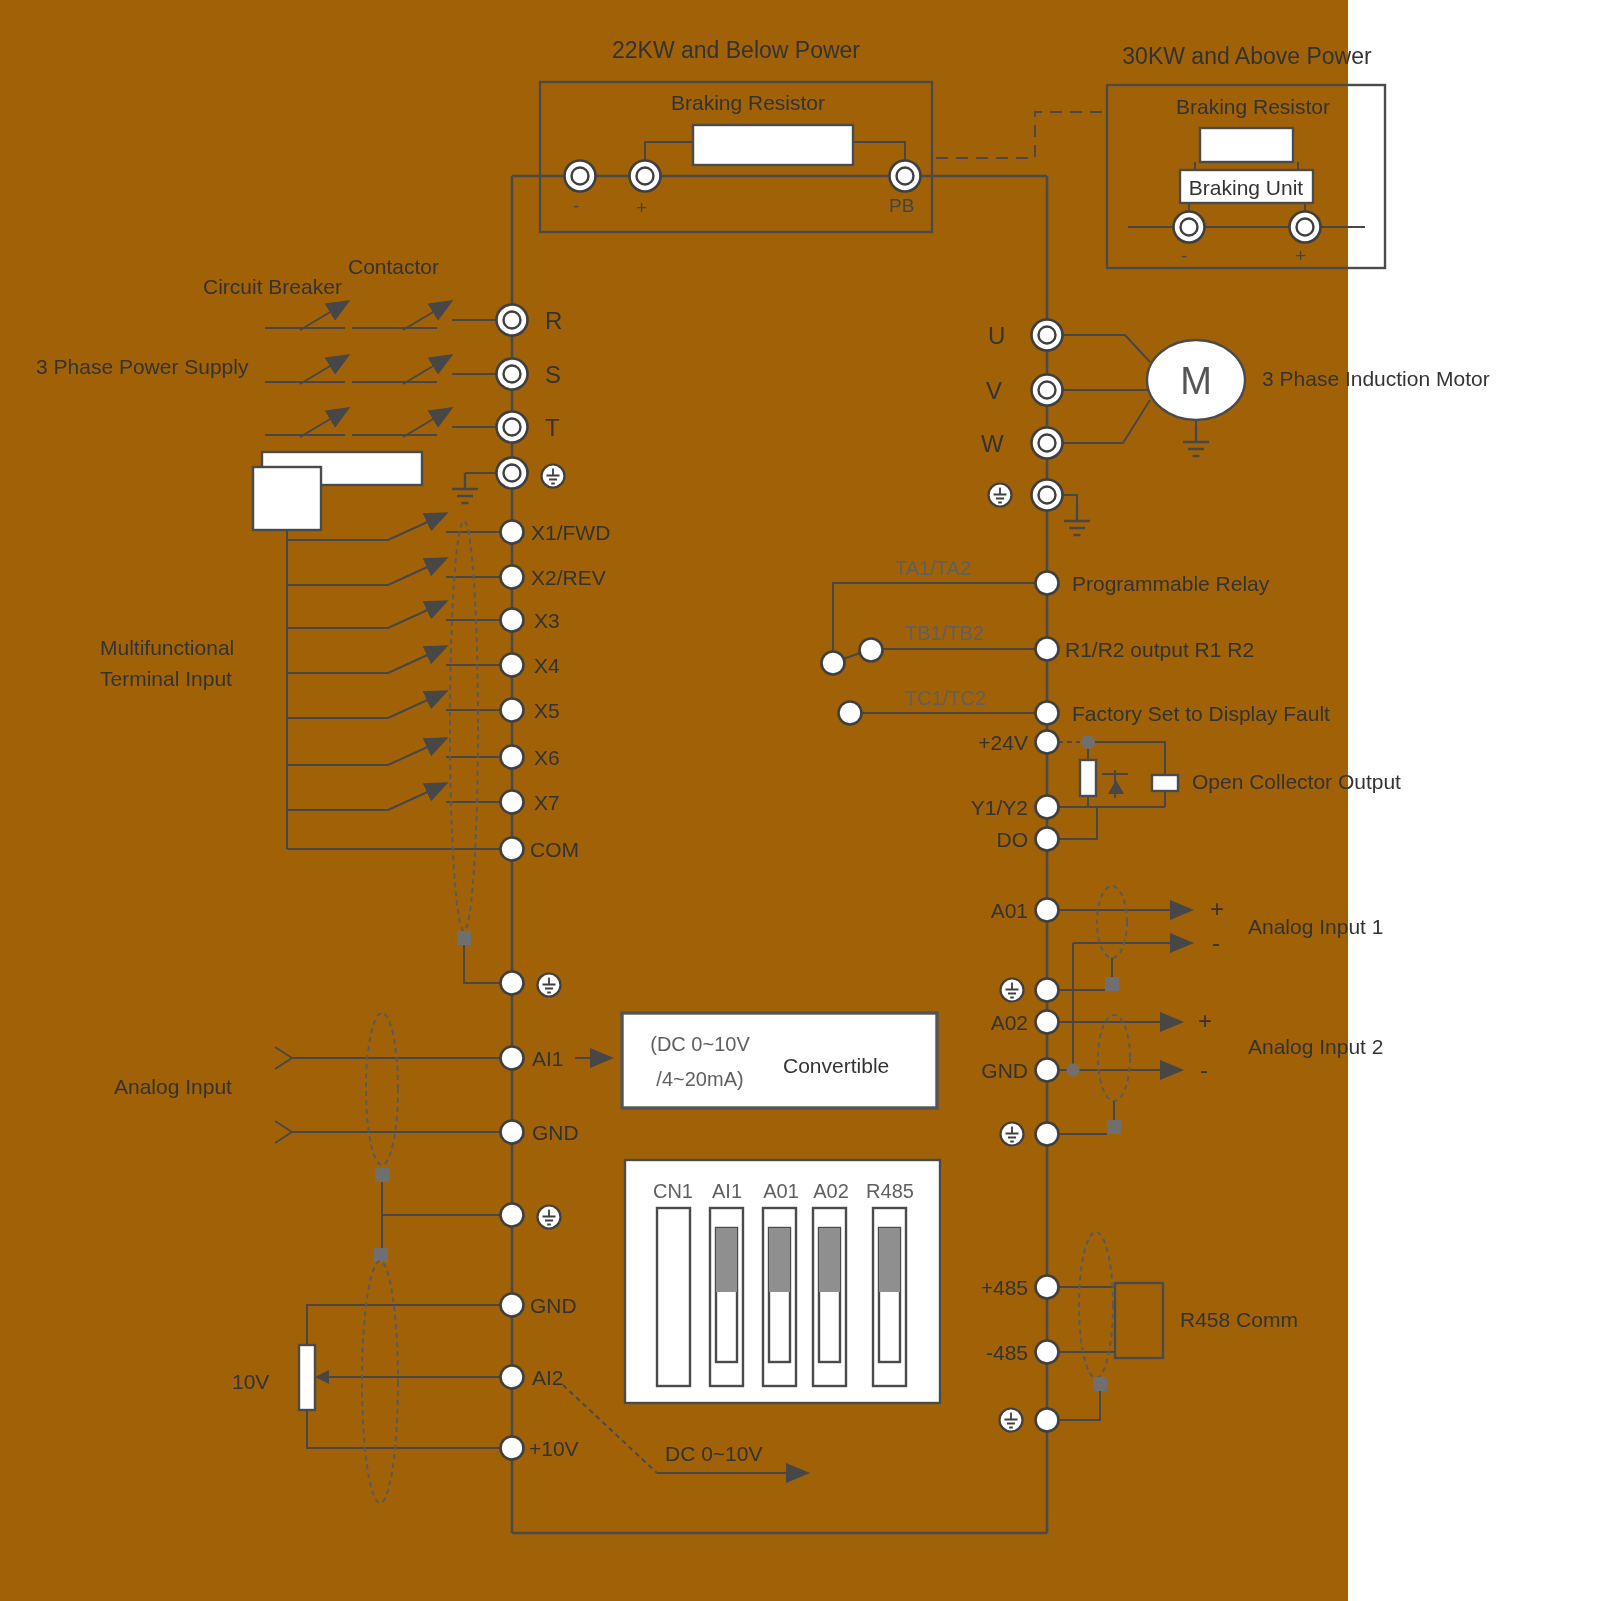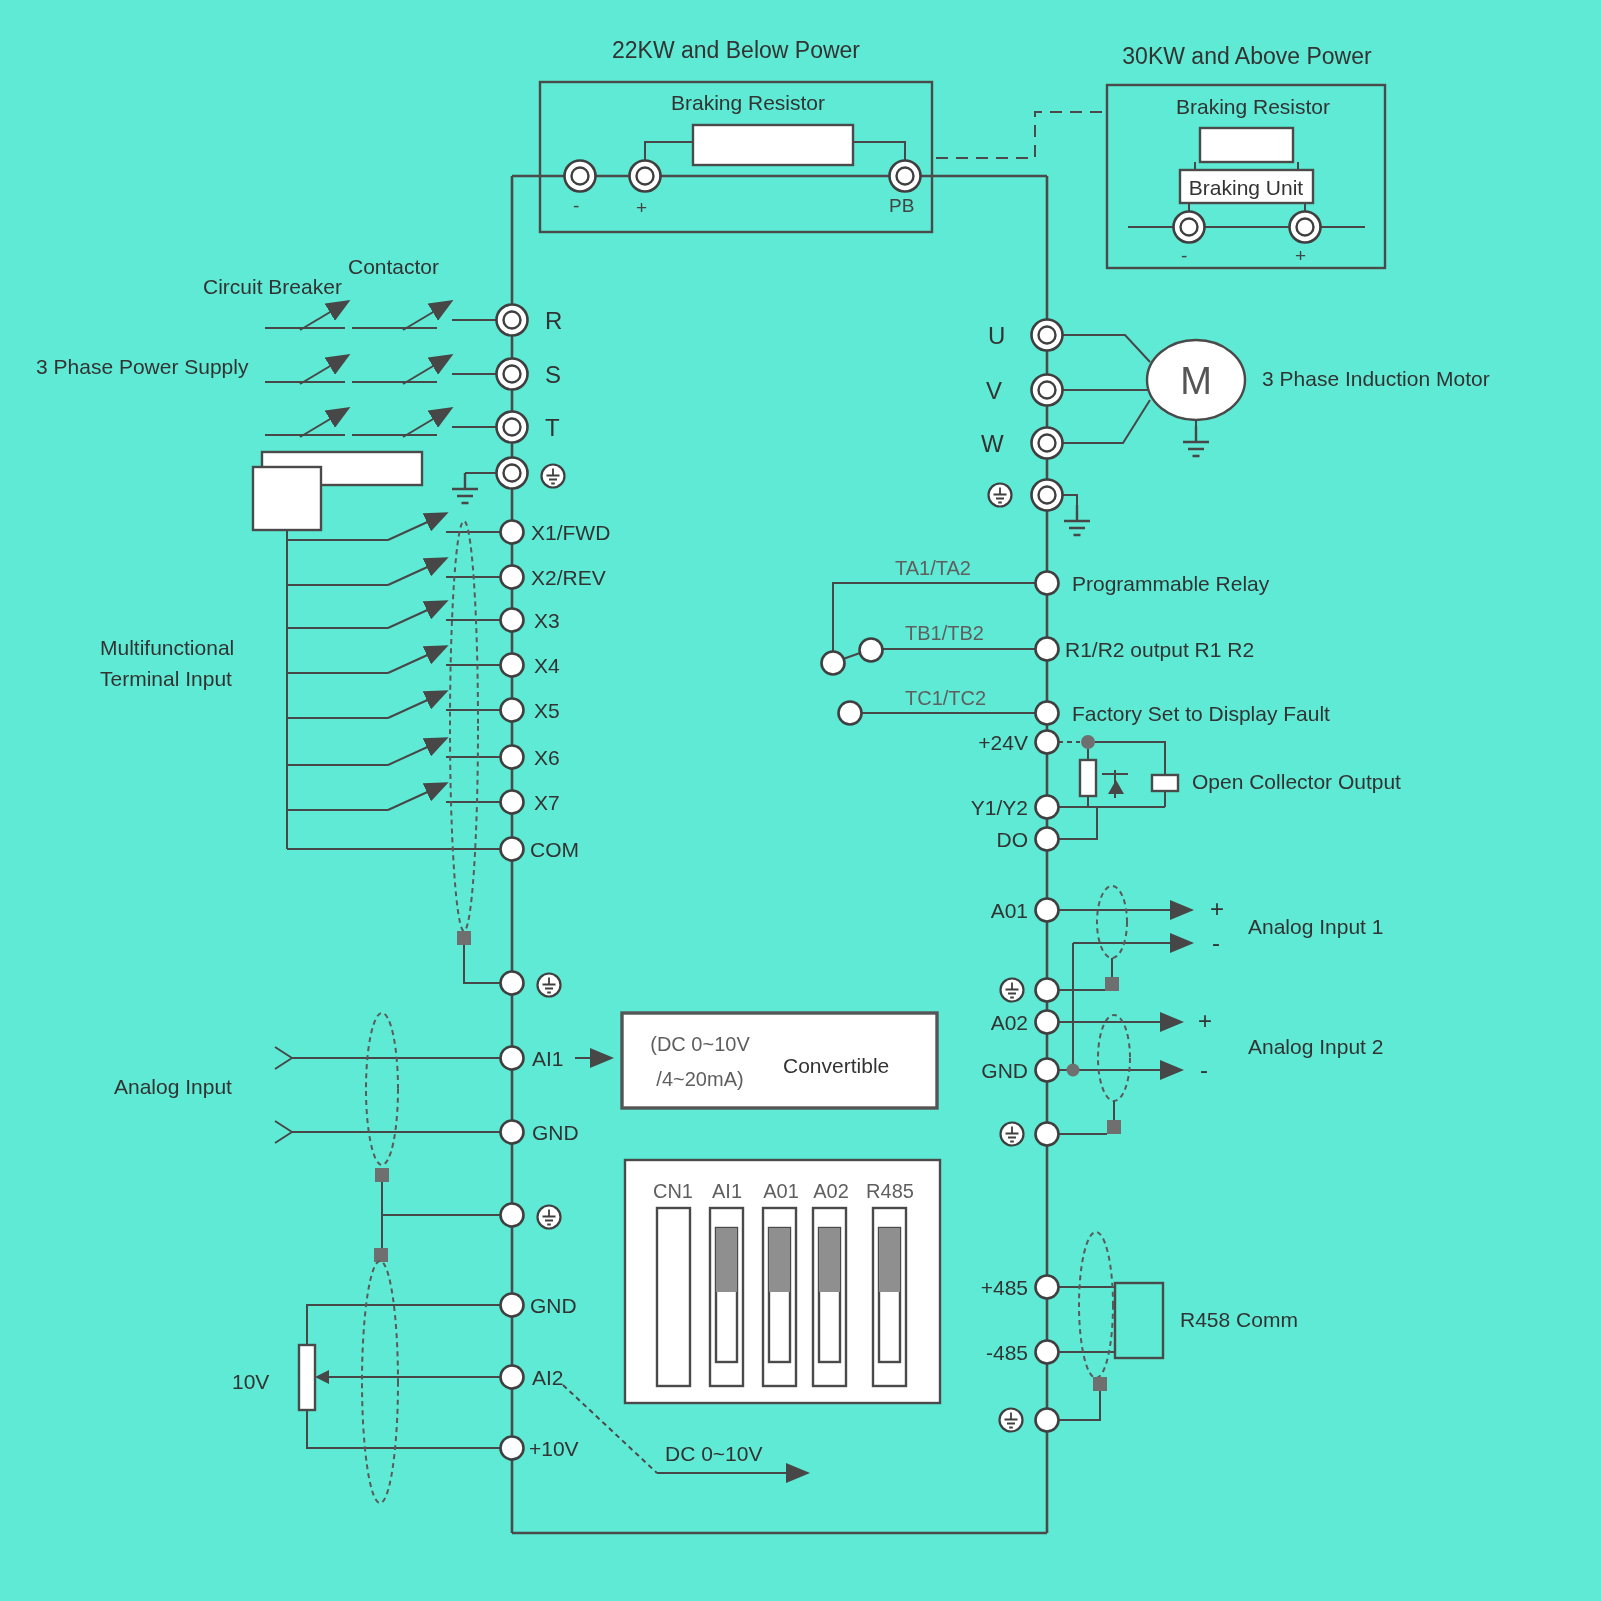--- a/index.html
+++ b/index.html
@@ -1,16 +1,16 @@
 <!DOCTYPE html>
 <html><head>
 <meta charset="utf-8">
 <style>
   html,body{margin:0;padding:0;background:#ffffff;}
-  .stage{position:relative;width:1601px;height:1601px;background:#5eead4;
+  .stage{position:relative;width:1348px;height:1601px;background:#a16207;
          font-family:"Liberation Sans","DejaVu Sans",sans-serif;}
   svg{display:block}
   text{fill:#333333;font-family:"Liberation Sans","DejaVu Sans",sans-serif;}
   .t21{font-size:21px;}
   .t24{font-size:24px;}
   .t23{font-size:23px;}
   .t20{font-size:20px;fill:#5f5f5f;}
   .t18{font-size:19px;fill:#444;}
   .t36{font-size:38px;fill:#555;}
   .mid{text-anchor:middle;}

